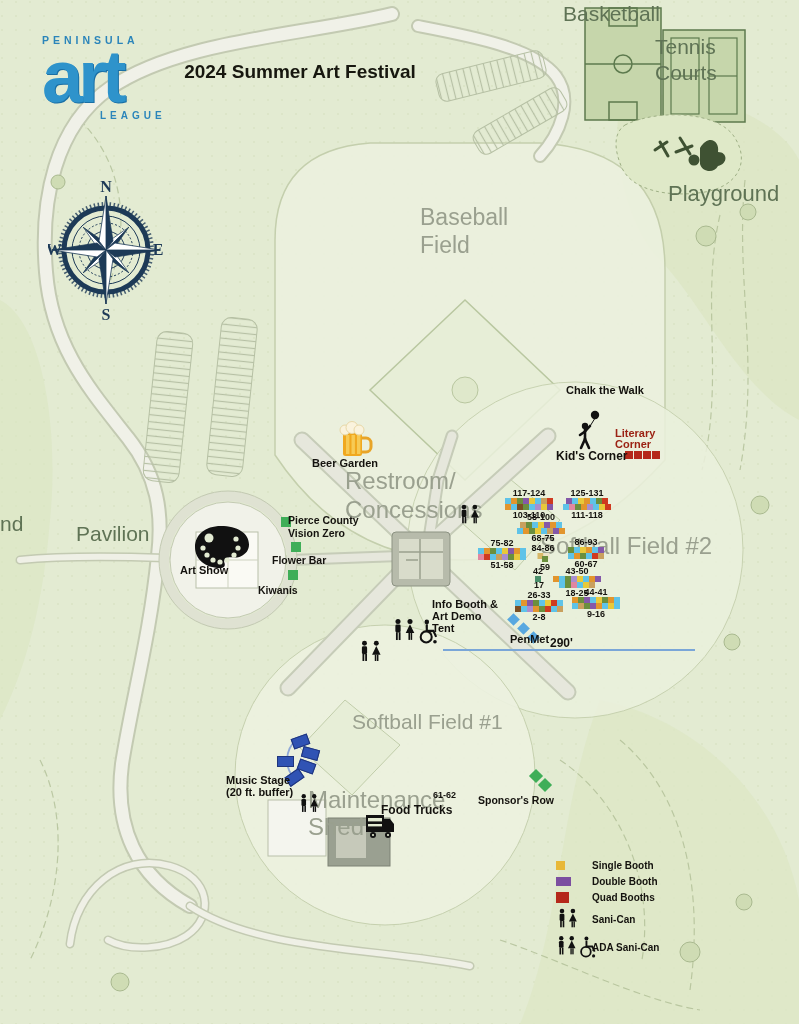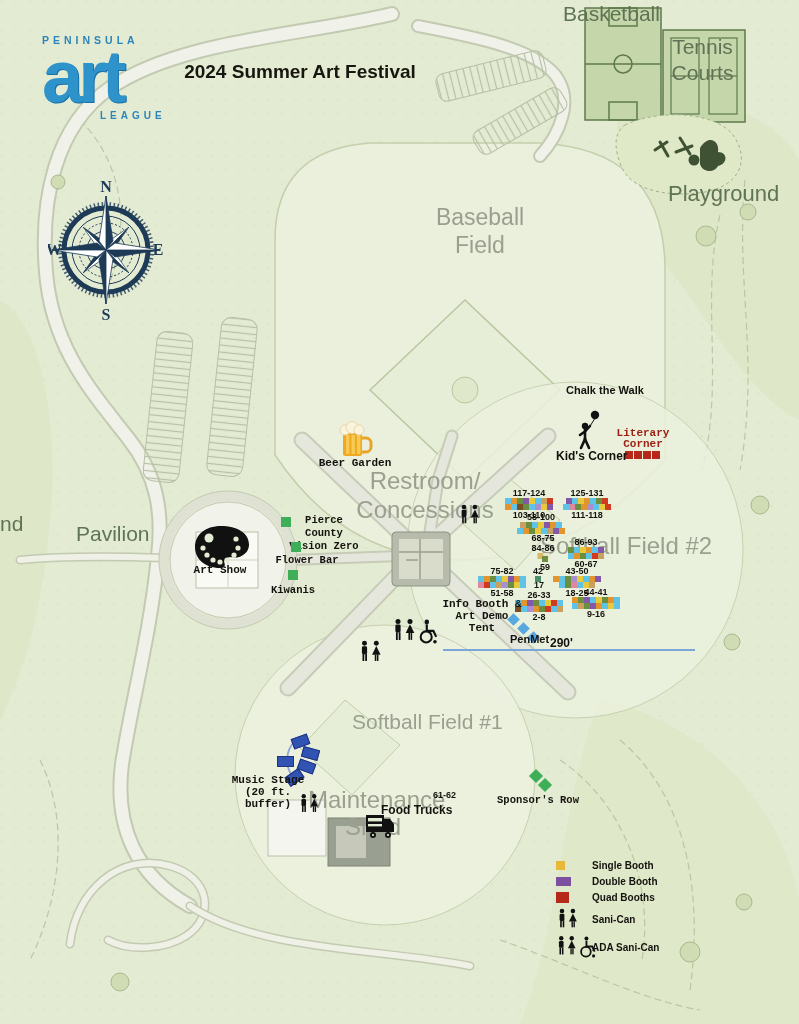--- a/index.html
+++ b/index.html
@@ -14,25 +14,25 @@
   .logo .l-main{font-size:74px;font-weight:bold;letter-spacing:-5px;line-height:62px;
                 color:var(--c-logo);text-shadow:1px 1px 0 #1a6fa5;}
   .logo .l-bot{font-size:10px;font-weight:bold;letter-spacing:4px;color:#2b85ba;margin:2px 0 0 58px;}
   .title{left:160px;top:58px;width:280px;text-align:center;z-index:6;
          font-size:19px;font-weight:bold;color:#17170f;line-height:28px;}
 
   
   .area-label{z-index:1;white-space:nowrap;}
   .lbl-dark{color:#5f7355;}
   .lbl-gray{color:#9aa08f;}
-  .ctr{text-align:center;white-space:normal;}
+  .ctr{text-align:left;white-space:normal;}
 
   
   .poi{z-index:4;font-size:11px;font-weight:bold;color:#14120e;white-space:nowrap;}
-  .poi.ctr{white-space:normal;font-family:Liberation Mono, monospace;}
+  .poi.ctr{white-space:normal;}
   .red-label{color:var(--c-lit-red);}
 
   
   .green-sq{width:10px;height:10px;background:var(--c-green);z-index:4;}
   .g-diamond{width:10px;height:10px;background:var(--c-green);transform:rotate(45deg);z-index:4;}
   .p-diamond{width:9px;height:9px;background:var(--c-penmet);transform:rotate(45deg);z-index:4;}
   .stage-rect{position:absolute;width:15px;height:9px;background:var(--c-stage);
               border:1px solid #20357c;z-index:4;}
   .blue-line{height:2px;background:var(--c-line);z-index:3;}
 
@@ -472,21 +472,21 @@
         </div>
       </div>
       <div class="cluster" style="left: 543px; top: 533px;">
         <div class="cl-label">68-75</div>
         <div class="cl-label">84-86</div>
         <div class="cl-row">
           <span class="cl-sq" style="width: 6px; height: 6px; background: rgb(216, 184, 104); margin-right: 0px;"></span>
           <span class="cl-sq" style="width: 6px; height: 6px; background: rgb(236, 228, 200); margin-right: 0px;"></span>
         </div>
       </div>
-      <div class="cluster" style="left: 502px; top: 566px;">
+      <div class="cluster" style="left: 502px; top: 538px;">
         <div class="cl-label">75-82</div>
         <div class="cl-row">
           <span class="cl-sq" style="width: 6px; height: 6px; background: rgb(95, 195, 232); margin-right: 0px;"></span>
           <span class="cl-sq" style="width: 6px; height: 6px; background: rgb(226, 149, 45); margin-right: 0px;"></span>
           <span class="cl-sq" style="width: 6px; height: 6px; background: rgb(107, 143, 62); margin-right: 0px;"></span>
           <span class="cl-sq" style="width: 6px; height: 6px; background: rgb(95, 195, 232); margin-right: 0px;"></span>
           <span class="cl-sq" style="width: 6px; height: 6px; background: rgb(232, 201, 58); margin-right: 0px;"></span>
           <span class="cl-sq" style="width: 6px; height: 6px; background: rgb(132, 88, 168); margin-right: 0px;"></span>
           <span class="cl-sq" style="width: 6px; height: 6px; background: rgb(226, 149, 45); margin-right: 0px;"></span>
           <span class="cl-sq" style="width: 6px; height: 6px; background: rgb(95, 195, 232); margin-right: 0px;"></span>

